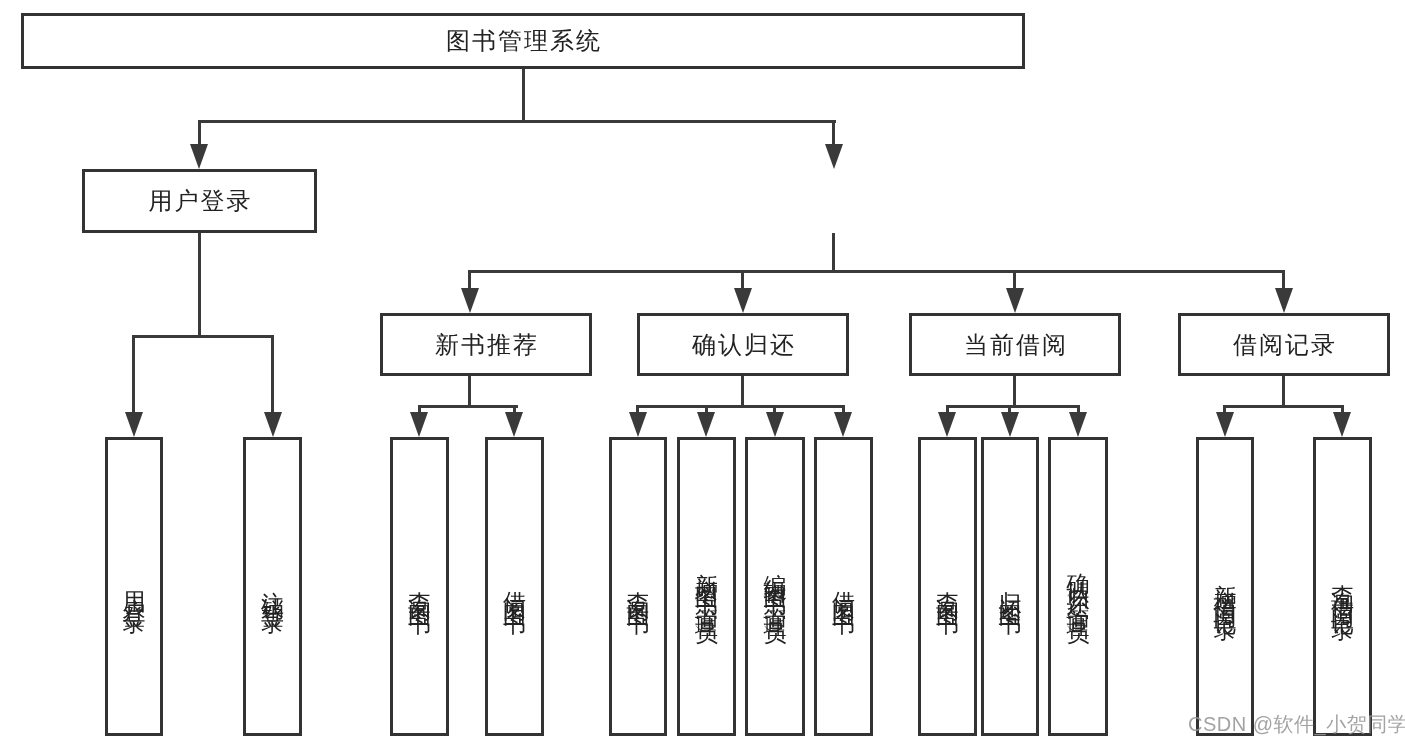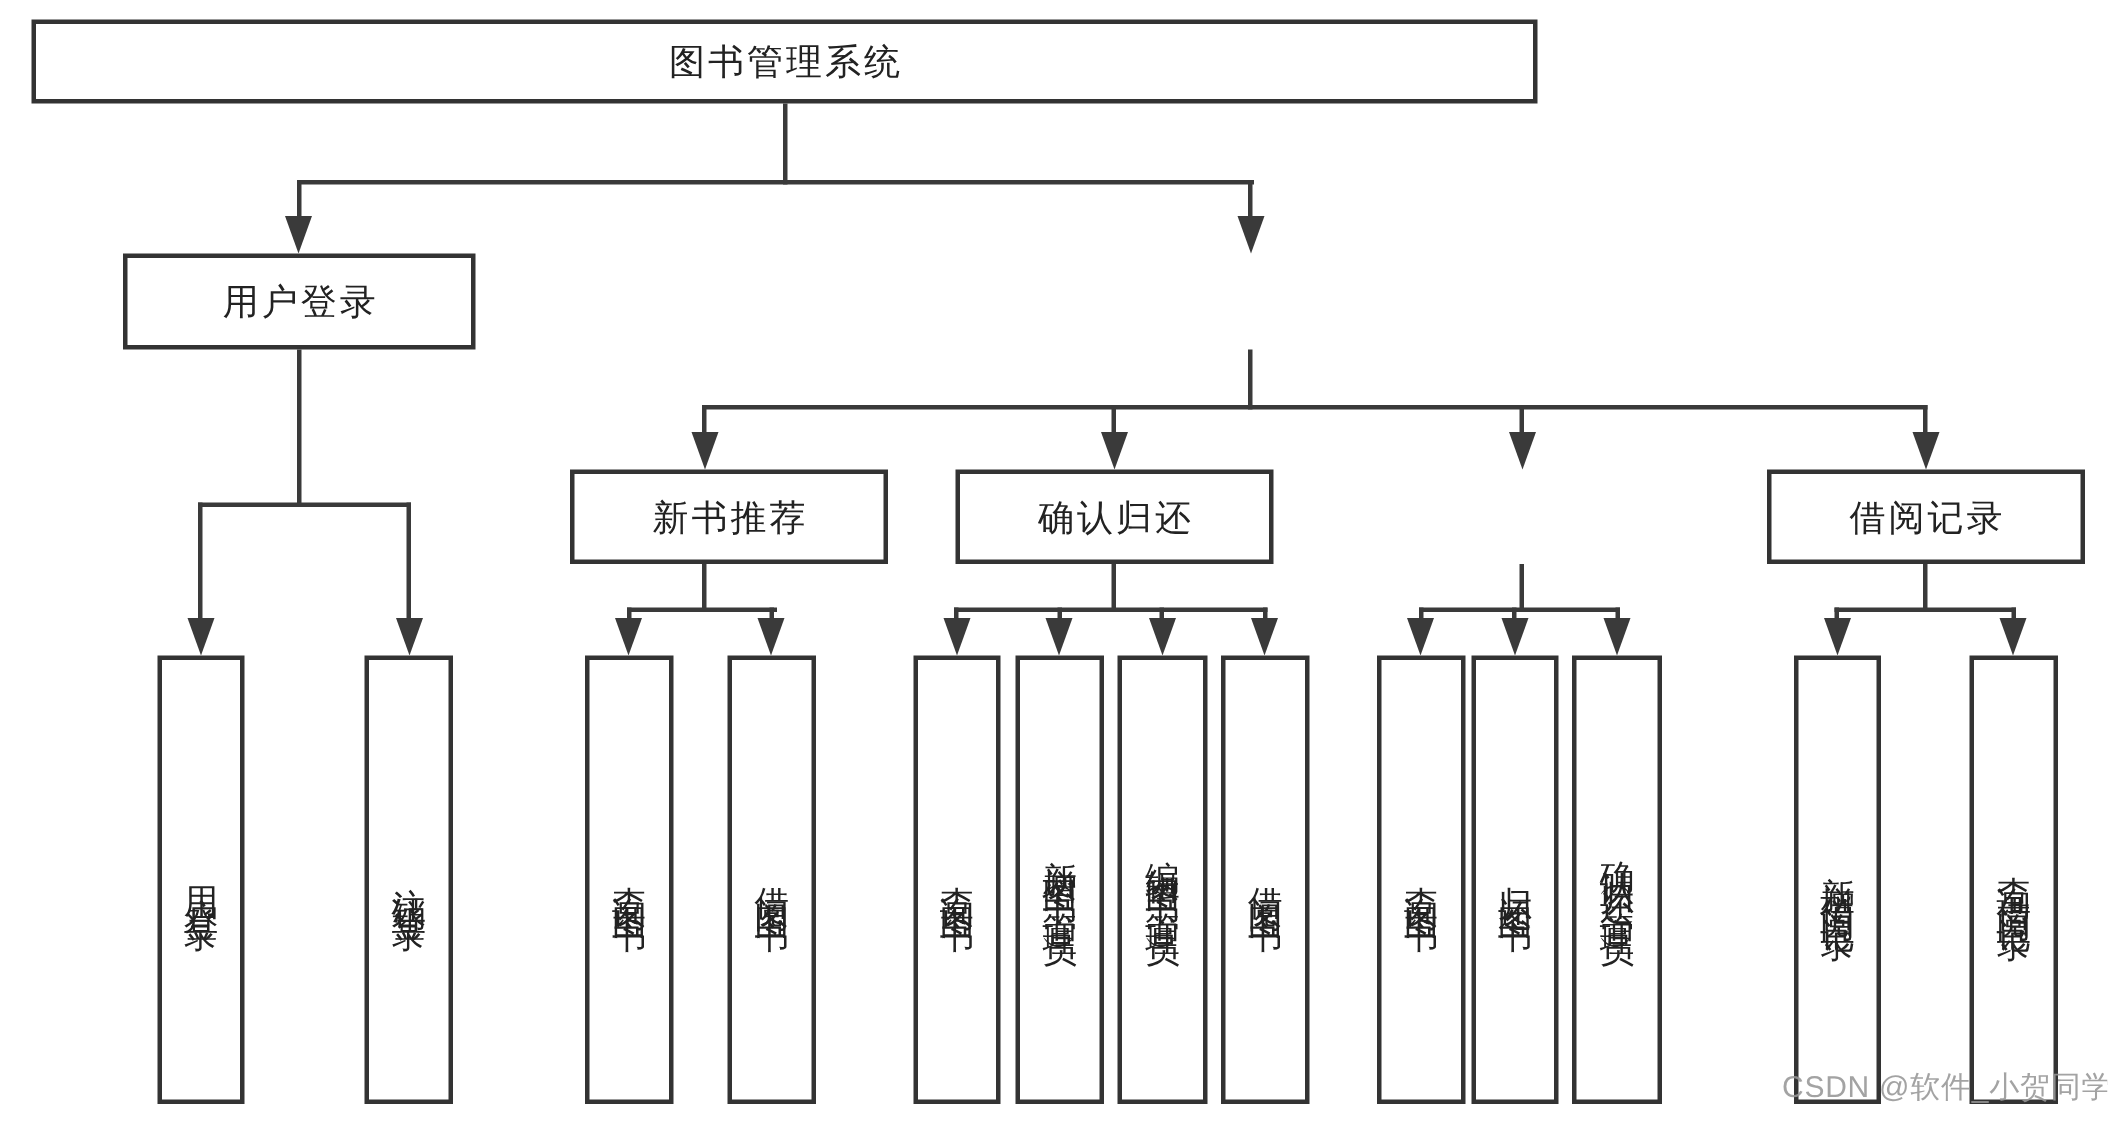--- a/index.html
+++ b/index.html
@@ -65,20 +65,23 @@
   <div class="vline" style="left:1013px; top:270px; height:22px;"></div>
   <div class="arrowhead" style="left:1006px; top:288px;"></div>
   <div class="vline" style="left:1282px; top:270px; height:22px;"></div>
   <div class="arrowhead" style="left:1275px; top:288px;"></div>
 
   <div class="box" style="left:364px; top:313px; width:212px; height:63px;margin-left:16px;">
     <span class="hlabel">新书推荐</span>
   </div>
   <div class="box" style="left:637px; top:313px; width:212px; height:63px;">
     <span class="hlabel">确认归还</span>
+  </div>
+  <div class="box" style="left:909px; top:313px; width:212px; height:63px;">
+    <span class="hlabel">当前借阅</span>
   </div>
   <div class="box" style="left:1178px; top:313px; width:212px; height:63px;">
     <span class="hlabel">借阅记录</span>
   </div>
 
   <div class="vline" style="left:468px; top:376px; height:32px;"></div>
   <div class="hline" style="left:418px; top:405px; width:100px;"></div>
   <div class="vline" style="left:418px; top:405px; height:10px;"></div>
   <div class="arrowhead" style="left:410px; top:412px;"></div>
   <div class="vline" style="left:513px; top:405px; height:10px;"></div>

